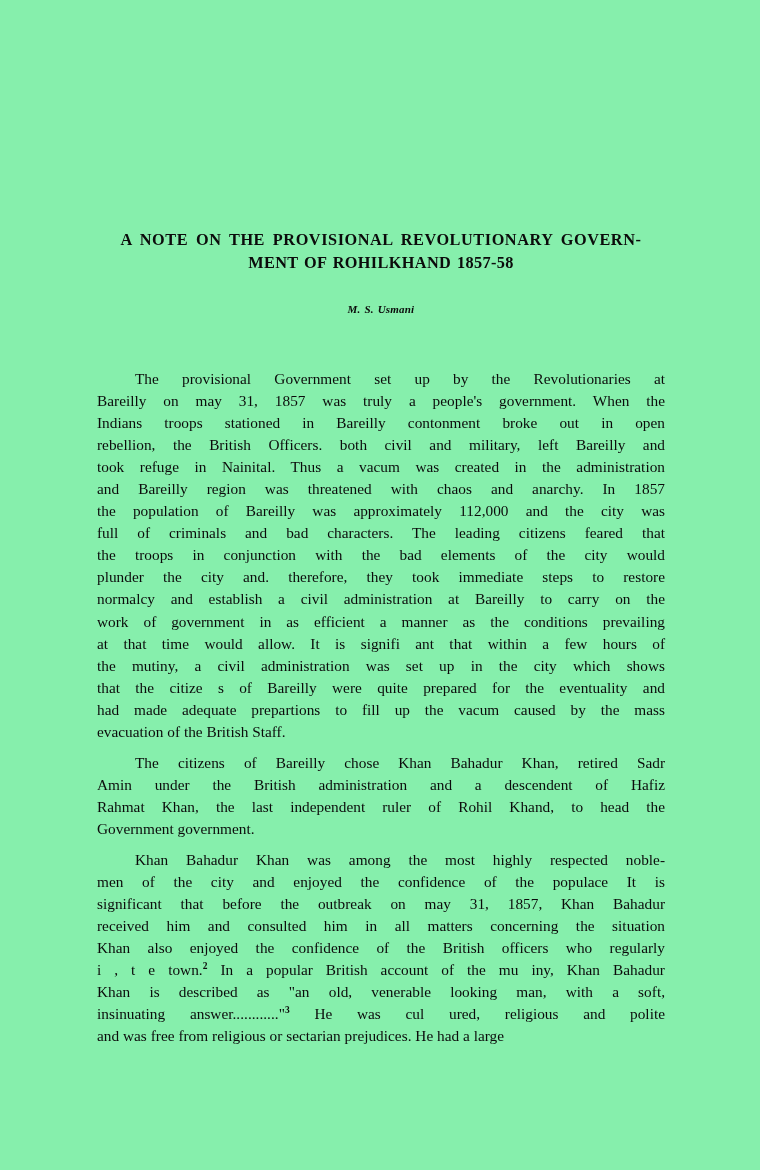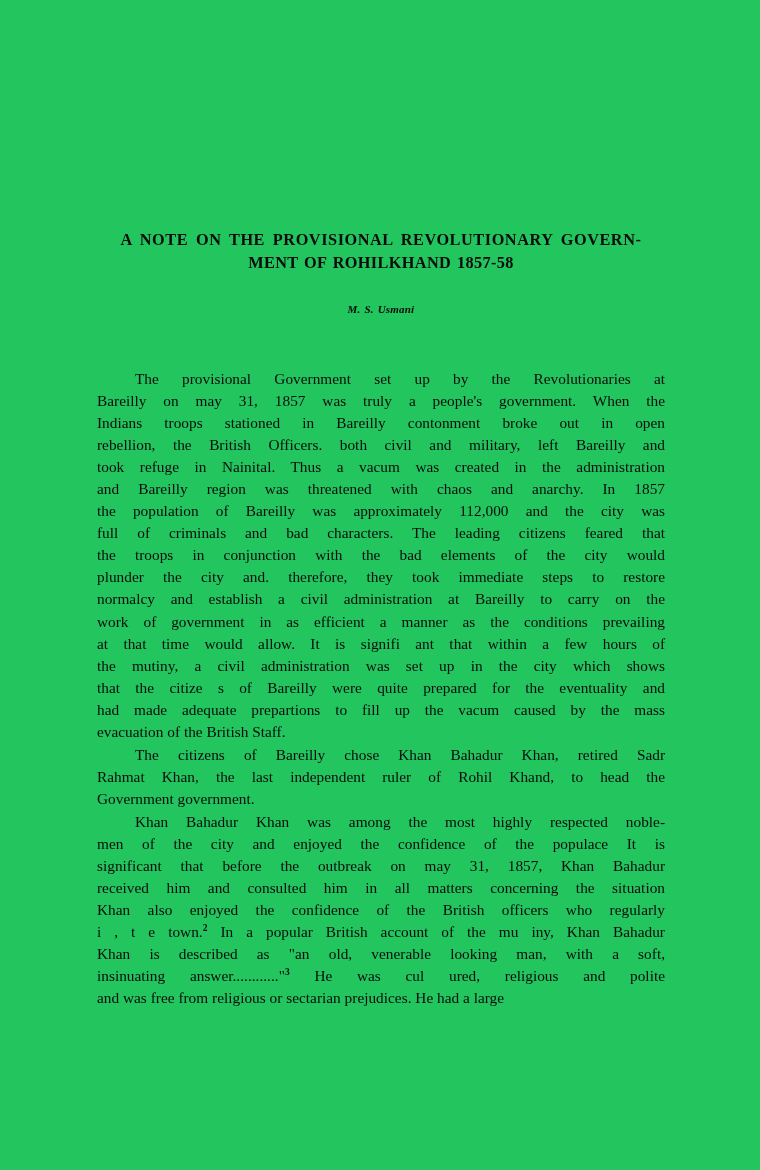--- a/index.html
+++ b/index.html
@@ -7,21 +7,21 @@
     margin: 0;
     padding: 0;
     background: #ffffff;
   }
 
   .page {
     position: relative;
     width: 760px;
     height: 1170px;
     margin: 0 auto;
-    background: #22c55e;
+    background: #86efac;
     overflow: hidden;
     font-family: "Liberation Serif", "DejaVu Serif", serif;
     color: #0b0b0b;
   }
 
   
   .title-block {
     position: absolute;
     left: 97px;
     top: 228px;
@@ -71,21 +71,21 @@
     margin: 0;
     font-size: 15.3px;
     line-height: 22.05px;
     text-align: justify;
     text-justify: inter-word;
     letter-spacing: 0.02px;
     hyphens: none;
   }
 
   .para + .para {
-    margin-top: 1px;
+    margin-top: 9px;
   }
 
   .para .indent {
     display: inline-block;
     width: 38px;
   }
 
   
   .line {
     display: block;
@@ -142,20 +142,21 @@
       <span class="line j">work of government in as efficient a manner as the conditions prevailing</span>
       <span class="line j">at that time would allow.  It is signifi ant that within a few hours of</span>
       <span class="line j">the mutiny, a civil administration was set up in the city which shows</span>
       <span class="line j">that the citize s of Bareilly were quite prepared for the eventuality and</span>
       <span class="line j">had made adequate prepartions to fill up the vacum caused by the mass</span>
       <span class="line last">evacuation of the British Staff.</span>
     </p>
 
     <p class="para">
       <span class="line j"><span class="indent"></span><span>The citizens of Bareilly chose Khan Bahadur Khan, retired Sadr</span></span>
+      <span class="line j">Amin under the British administration and a descendent of Hafiz</span>
       <span class="line j">Rahmat Khan, the last independent ruler of Rohil Khand, to head the</span>
       <span class="line last">Government government.</span>
     </p>
 
     <p class="para">
       <span class="line j"><span class="indent"></span><span>Khan Bahadur Khan was among the most highly respected noble-</span></span>
       <span class="line j">men of the city and enjoyed the confidence of the populace It is</span>
       <span class="line j">significant that before the outbreak on may 31, 1857, Khan Bahadur</span>
       <span class="line j">received him and consulted him in all matters concerning the situation</span>
       <span class="line j">Khan also enjoyed the confidence of the British officers who regularly</span>

